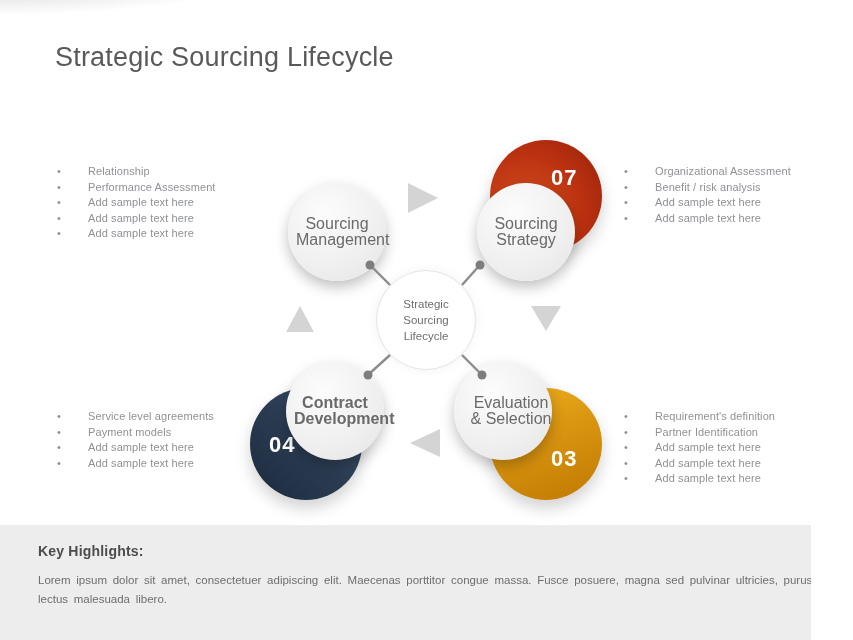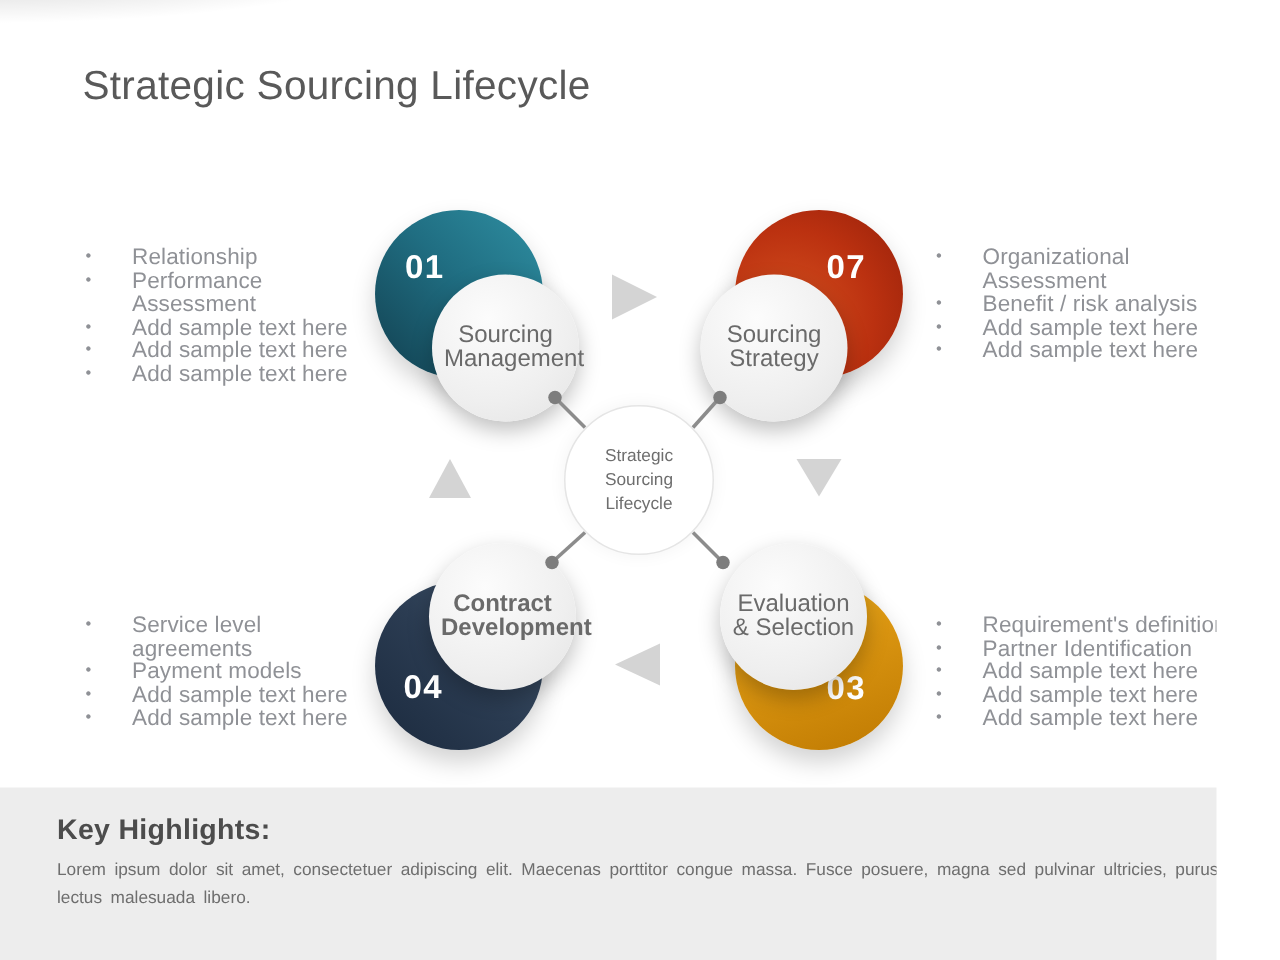--- a/index.html
+++ b/index.html
@@ -13,21 +13,21 @@
     background: radial-gradient(ellipse 430px 70px at -10px -30px, rgba(0,0,0,0.22), rgba(0,0,0,0) 65%);
     pointer-events:none;
   }
   .title {
     position:absolute; left:55px; top:42px; margin:0;
     font-size:27px; font-weight:400; color:#595959; letter-spacing:0.2px;
   }
   
   .side-list { position:absolute; margin:0; padding:0; list-style:none; }
   .side-list li {
-    position:relative; padding-left:33px; font-size:15px; line-height:15.6px;
+    position:relative; padding-left:33px; font-size:11px; line-height:15.6px;
     color:#8f9196; letter-spacing:0.1px;
   }
   .side-list li::before {
     content:"\2022"; position:absolute; left:2px; top:0; color:#8f9196; font-size:11px;
   }
   .list-tl { left:55px;  top:164px; width:200px; }
   .list-tr { left:622px; top:164px; width:210px; }
   .list-bl { left:55px;  top:409px; width:200px; }
   .list-br { left:622px; top:409px; width:210px; }
 
@@ -37,49 +37,49 @@
   .num-circle { width:112px; height:112px; z-index:1; box-shadow:0 8px 16px rgba(0,0,0,0.18); }
   .c-teal  { left:10px;  top:10px;  background:linear-gradient(225deg, #2f8fa2 0%, #206e82 45%, #123f4f 100%); }
   .c-red   { left:250px; top:10px;  background:radial-gradient(circle at 32% 62%, #d4501f 0%, #bb3110 55%, #96200a 100%); }
   .c-navy  { left:10px;  top:258px; background:linear-gradient(225deg, #42566d 0%, #2b3c52 50%, #1b2a3e 100%); }
   .c-amber { left:250px; top:258px; background:linear-gradient(160deg, #edb01f 0%, #d99410 45%, #bf7a02 100%); }
   .step-num {
     position:absolute; color:#ffffff; font-size:22px; font-weight:600; letter-spacing:1px;
   }
   .n01 { left:20px; top:25px; }
   .n02 { left:61px; top:25px; }
-  .n04 { left:19px; top:57px; }
+  .n04 { left:19px; top:44px; }
   .n03 { left:61px; top:58px; }
   .label-circle {
     width:98px; height:98px; z-index:2;
     background:radial-gradient(circle at 38% 30%, #fcfcfc 0%, #efefef 60%, #e3e3e3 100%);
     box-shadow:0 6px 14px rgba(0,0,0,0.25);
     display:flex; align-items:center; justify-content:center; text-align:center;
   }
   .label-circle span { width:82px; font-size:16px; line-height:16px; color:#6a6a6a; }
   .p-sm { left:48px;  top:53px; }
-  .p-ss { left:227px; top:53px; }
+  .p-ss { left:237px; top:53px; }
   .p-cd { left:46px;  top:232px;font-weight:bold; }
-  .p-es { left:240px; top:232px; }
+  .p-es { left:214px; top:232px;justify-content:flex-end; }
   .center-circle {
     left:136px; top:140px; width:100px; height:100px; z-index:2;
     background:#ffffff; border:1px solid #e5e5e5;
     box-shadow:0 0 12px rgba(0,0,0,0.05);
     display:flex; align-items:center; justify-content:center; text-align:center;
   }
   .center-circle span { width:72px; font-size:11.5px; line-height:16px; color:#6e6e6e; }
   .overlay { position:absolute; left:0; top:0; z-index:3; pointer-events:none; }
 
   
   .highlights {
     position:absolute; left:0; top:525px; width:853px; height:115px; background:#ededed;
   }
   .highlights h2 {
     position:absolute; left:38px; top:18px; margin:0;
-    font-size:19px; font-weight:700; color:#4c4c4c; letter-spacing:0.2px;
+    font-size:14px; font-weight:700; color:#4c4c4c; letter-spacing:0.2px;
   }
   .highlights p {
     position:absolute; left:38px; top:46px; margin:0; width:786px;
     font-size:11.5px; line-height:18.5px; color:#6e6e6e; word-spacing:2.5px;
   }
 </style>
 </head>
 <body>
 
 <div class="slide">
@@ -111,23 +111,20 @@
   <ul class="side-list list-br">
     <li>Requirement's definition</li>
     <li>Partner Identification</li>
     <li>Add sample text here</li>
     <li>Add sample text here</li>
     <li>Add sample text here</li>
   </ul>
 
   <div class="diagram">
 
-    <div class="circle num-circle c-teal">
-      <span class="step-num n01">01</span>
-    </div>
     <div class="circle num-circle c-red">
       <span class="step-num n02">07</span>
     </div>
     <div class="circle num-circle c-navy">
       <span class="step-num n04">04</span>
     </div>
     <div class="circle num-circle c-amber">
       <span class="step-num n03">03</span>
     </div>
 

